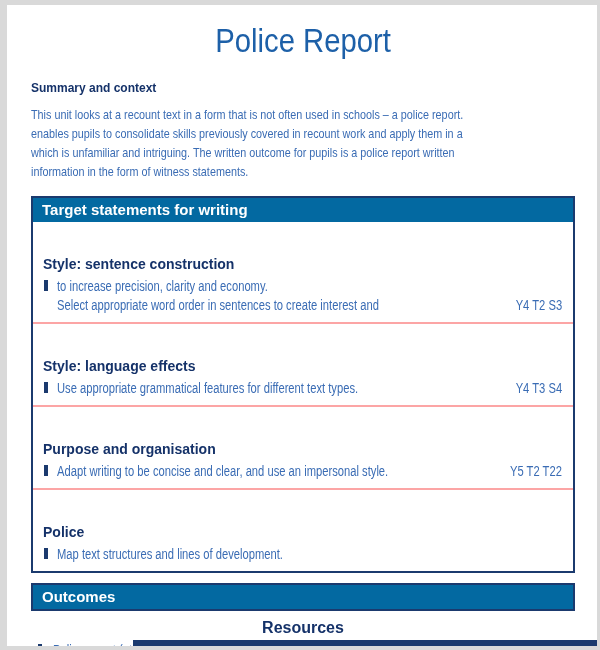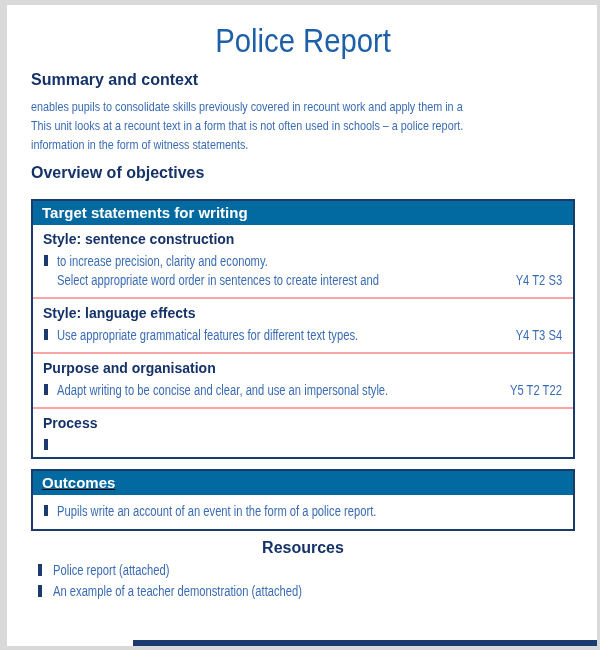--- a/index.html
+++ b/index.html
@@ -10,66 +10,66 @@
     position:relative;overflow:hidden;
   }
   .content{padding:4px 22px 0 24px;}
   .doc-title{
     text-align:center;padding-top:11px;height:41px;
     color:#1d60a8;font-size:34px;line-height:40px;font-weight:400;
   }
   .squeeze{display:inline-block;transform:scaleX(0.8);transform-origin:left center;white-space:nowrap;}
   .squeeze-c{display:inline-block;transform:scaleX(0.86);transform-origin:center;white-space:nowrap;}
   .squeeze-r{display:inline-block;transform:scaleX(0.8);transform-origin:right center;white-space:nowrap;}
-  .h1{color:#153269;font-size:16px;line-height:22px;font-weight:bold;margin-top:8px;}
+  .h1{color:#153269;font-size:12px;line-height:22px;font-weight:bold;margin-top:16px;}
   .para{margin-top:6px;color:#3a6cb4;font-size:13.5px;}
   .para .pline{line-height:19px;height:19px;}
   .obj-table{
     margin-top:15px;border:2px solid #1b3a6e;background:#ffffff;
   }
   .bar{
     background:#0369a1;color:#ffffff;font-size:15px;font-weight:bold;
     padding:3px 9px 4px 9px;line-height:17px;
   }
   .trow{position:relative;padding:6px 9px 7px 10px;border-top:2px solid #fca5a5;}
   .trow.first{border-top:none;}
-  .trow-title{color:#153269;font-size:14px;font-weight:bold;line-height:17px;margin-bottom:4px;}
+  .trow-title{color:#153269;font-size:14px;font-weight:bold;line-height:17px;margin-bottom:4px;margin-top:28px;}
   .brow{display:flex;align-items:flex-start;}
   .bullet{flex:none;width:4px;height:11px;background:#1b3a6e;margin:3px 9px 0 1px;}
   .btext{color:#3a6cb4;font-size:14px;line-height:19px;}
   .btext .bline{height:19px;}
   .code{position:absolute;right:11px;bottom:7px;color:#3a6cb4;font-size:14px;line-height:19px;margin-top:20px;}
-  .outcomes-box{margin-top:10px;border:2px solid #1b3a6e;text-decoration:underline;}
+  .outcomes-box{margin-top:10px;border:2px solid #1b3a6e;}
   .outcomes-body{padding:7px 9px 8px 10px;}
   .res-list{margin-top:4px;padding-left:6px;}
   .res-item{display:flex;align-items:flex-start;color:#3a6cb4;font-size:14px;line-height:19px;margin-bottom:2px;}
   .res-item .bullet{margin:3px 11px 0 1px;height:12px;}
   .footer-bar{position:absolute;left:126px;right:0;bottom:0;height:6px;background:#1b3a6e;}
 </style>
 </head>
 <body>
 
 <div class="page">
   <div class="content">
 
     <div class="doc-title">
       <span class="squeeze-c">Police Report</span>
     </div>
 
     <div>
       <div class="h1">Summary and context</div>
       <div class="para">
+        <div class="pline"><span class="squeeze">This unit looks at a recount text in a form that is not often used in schools – a police report.</span></div>
         <div class="pline"><span class="squeeze">enables pupils to consolidate skills previously covered in recount work and apply them in a</span></div>
-        <div class="pline"><span class="squeeze">This unit looks at a recount text in a form that is not often used in schools – a police report.</span></div>
+        <div class="pline"><span class="squeeze">which is unfamiliar and intriguing. The written outcome for pupils is a police report written</span></div>
         <div class="pline"><span class="squeeze">information in the form of witness statements.</span></div>
       </div>
     </div>
 
     <div>
-      <div class="h1">Overview of objectives</div>
 
       <div class="obj-table">
         <div class="bar">
           <span>Target statements for writing</span>
         </div>
 
         <div class="trow first">
           <div class="trow-title">Style: sentence construction</div>
           <div class="brow">
             <span class="bullet"></span>
@@ -97,38 +97,33 @@
           <div class="brow">
             <span class="bullet"></span>
             <div class="btext">
               <div class="bline"><span class="squeeze">Adapt writing to be concise and clear, and use an impersonal style.</span></div>
             </div>
           </div>
           <div class="code"><span class="squeeze-r">Y5 T2 T22</span></div>
         </div>
 
         <div class="trow">
-          <div class="trow-title">Process</div>
+          <div class="trow-title">Police</div>
           <div class="brow">
             <span class="bullet"></span>
+            <div class="btext">
+              <div class="bline"><span class="squeeze">Map text structures and lines of development.</span></div>
+            </div>
           </div>
         </div>
       </div>
 
       <div class="outcomes-box">
         <div class="bar">
           <span>Outcomes</span>
-        </div>
-        <div class="outcomes-body">
-          <div class="brow">
-            <span class="bullet"></span>
-            <div class="btext">
-              <div class="bline"><span class="squeeze">Pupils write an account of an event in the form of a police report.</span></div>
-            </div>
-          </div>
         </div>
       </div>
     </div>
 
     <div>
       <div class="h1" style="font-size:16px;margin-top:7px;line-height:19px;text-align:center;">Resources</div>
       <div class="res-list">
         <div class="res-item">
           <span class="bullet"></span>
           <span class="squeeze">Police report (attached)</span>

